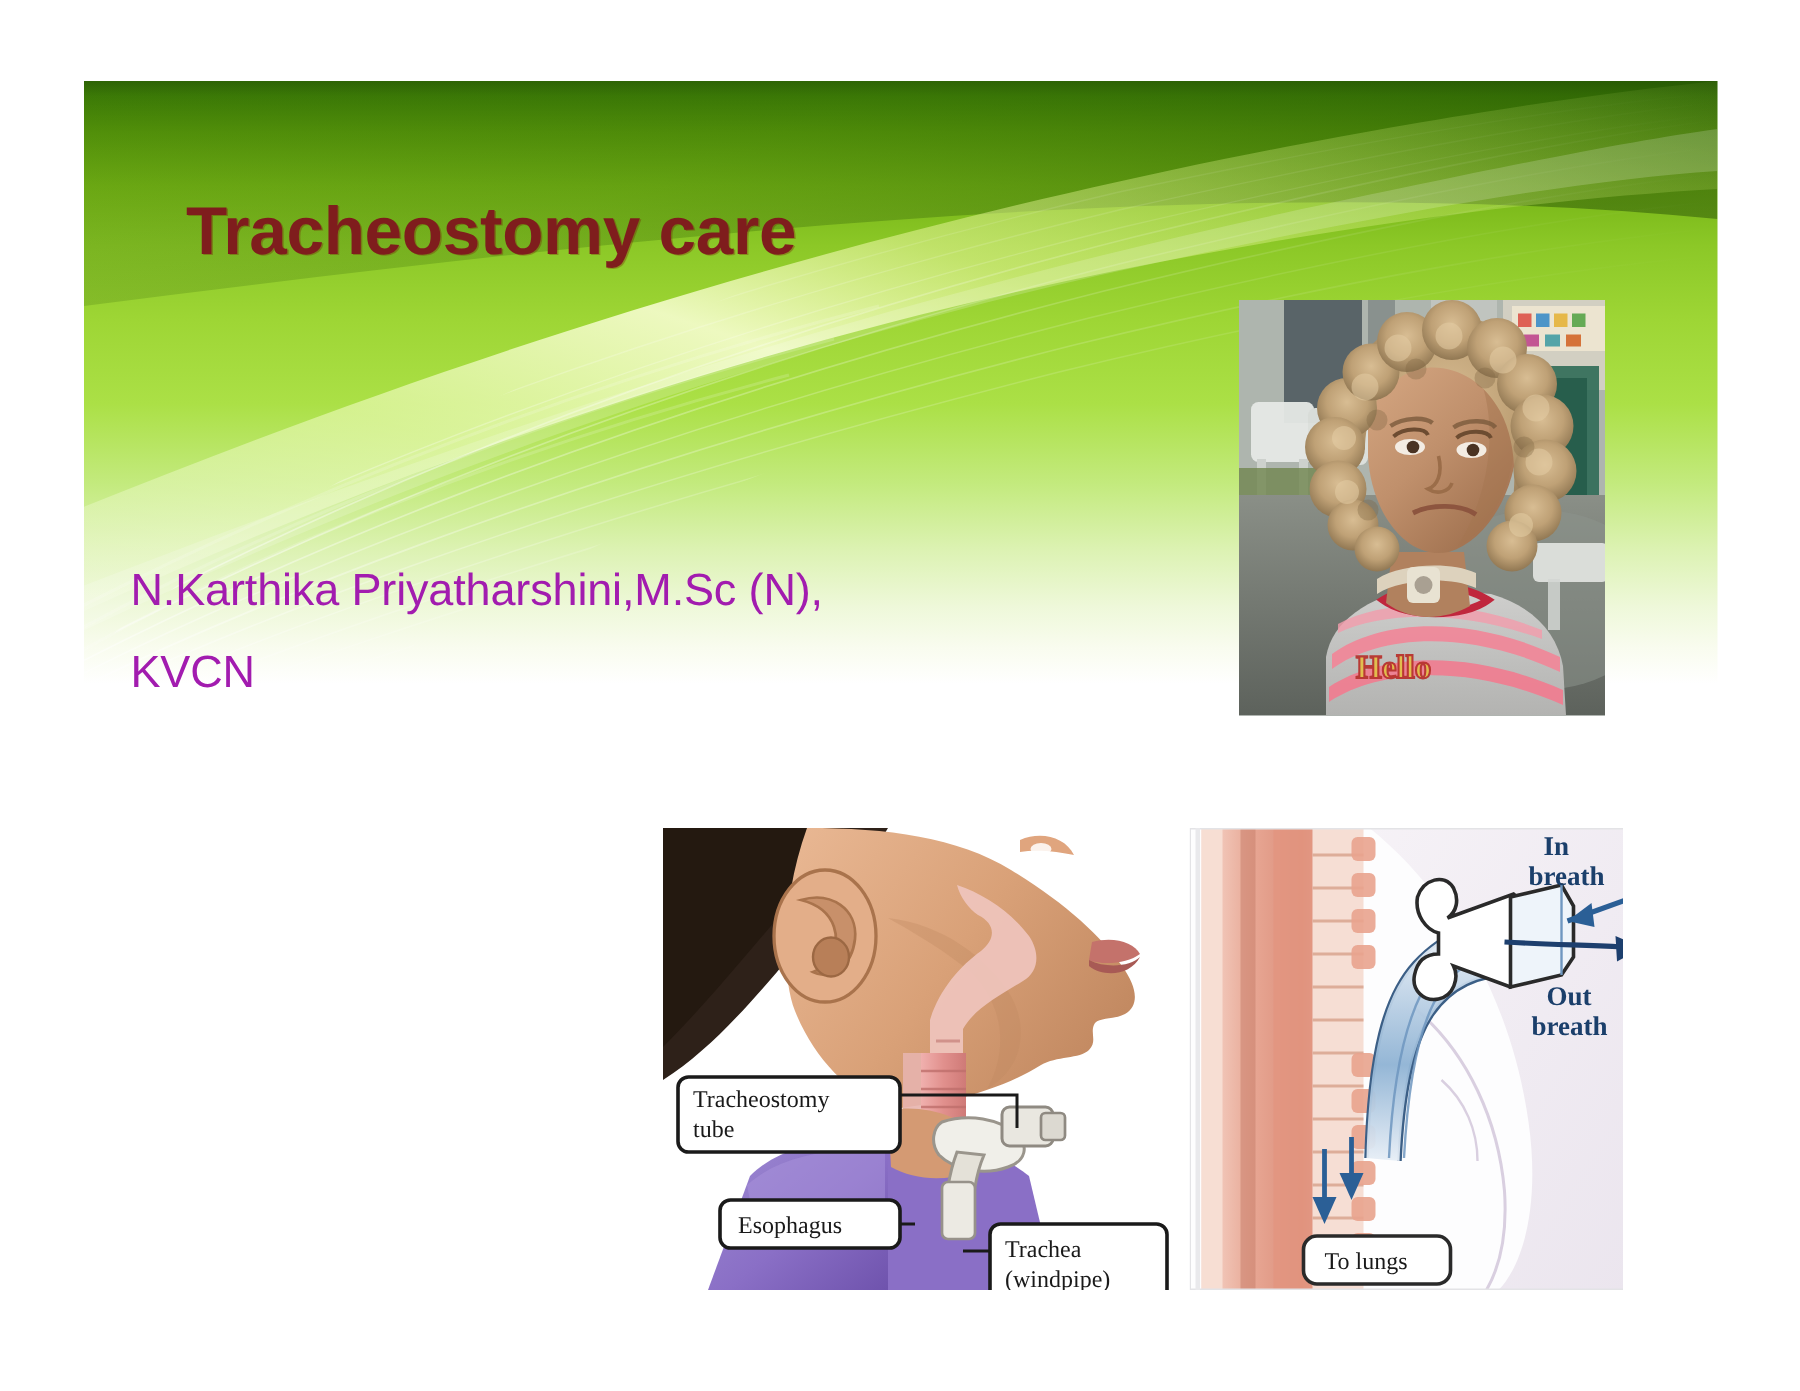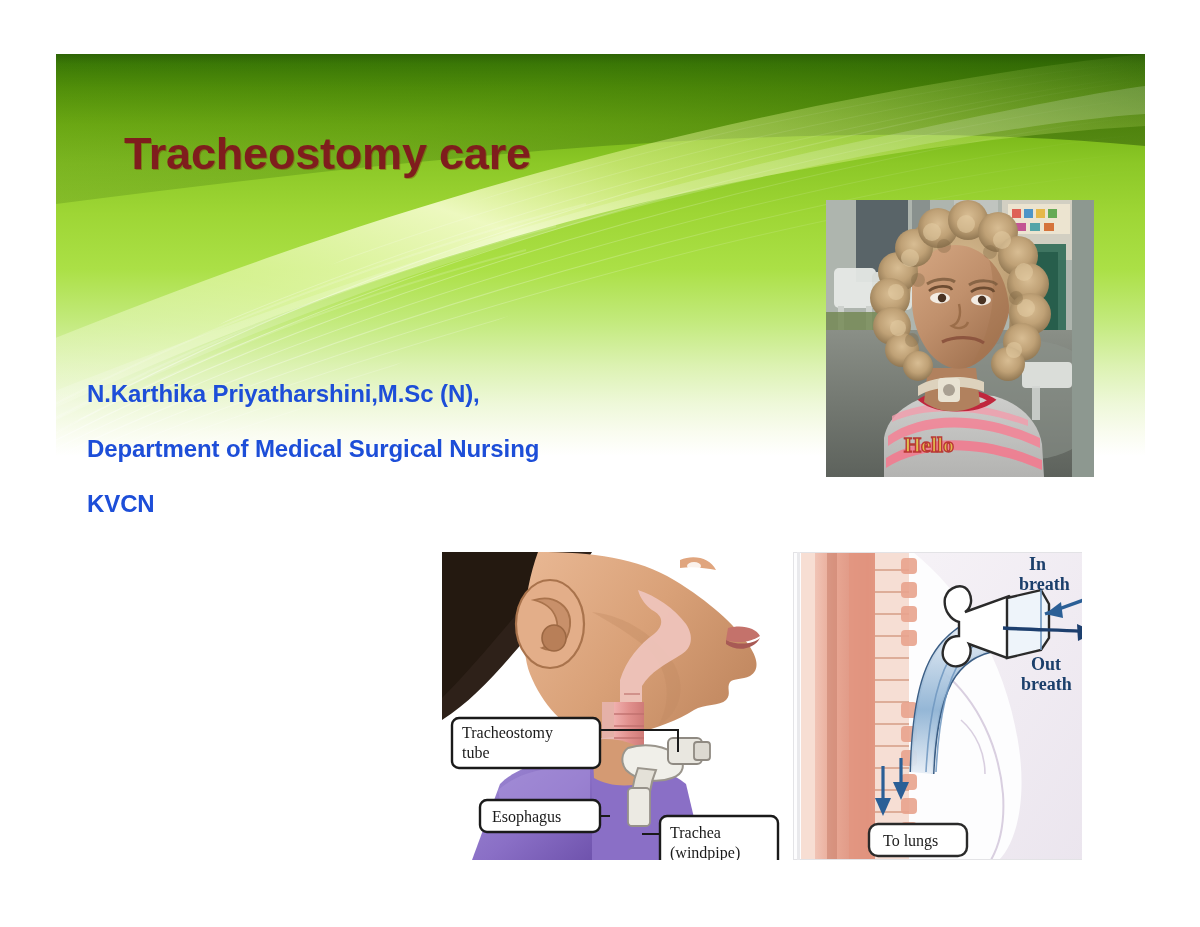--- a/index.html
+++ b/index.html
@@ -71,34 +71,34 @@
   }
 
   
   .byline {
     position: absolute;
     left: 87px;
     top: 366px;
     width: 730px;
   }
   .byline-line {
-    font-size: 24px;
-    font-weight: bold;
-    color: #1d4ed8;
+    font-size: 30px;
+    font-weight: normal;
+    color: #a21caf;
     line-height: 55px;
     white-space: nowrap;
     letter-spacing: -0.1px;
   }
 
   
   .photo-frame {
     position: absolute;
     left: 826px;
     top: 200px;
-    width: 268px;
+    width: 244px;
     height: 277px;
     overflow: hidden;
     background: #8d9890;
   }
   .photo-svg { display: block; }
 
   
   .diagram-row {
     position: absolute;
     left: 442px;
@@ -187,21 +187,20 @@
           </g>
         </g>
       </svg>
     </div>
   </div>
 
   <div class="slide-title">Tracheostomy care</div>
 
   <div class="byline">
     <div class="byline-line">N.Karthika Priyatharshini,M.Sc (N),</div>
-    <div class="byline-line">Department of Medical Surgical Nursing</div>
     <div class="byline-line">KVCN</div>
   </div>
 
   <div class="photo-frame">
     <svg class="photo-svg" width="246" height="277" viewBox="0 0 246 277" xmlns="http://www.w3.org/2000/svg">
       <defs>
         <linearGradient id="bgWall" x1="0" y1="0" x2="0" y2="1">
           <stop offset="0%" stop-color="#b9bfbb"></stop>
           <stop offset="42%" stop-color="#9aa39c"></stop>
           <stop offset="60%" stop-color="#7e8a80"></stop>

